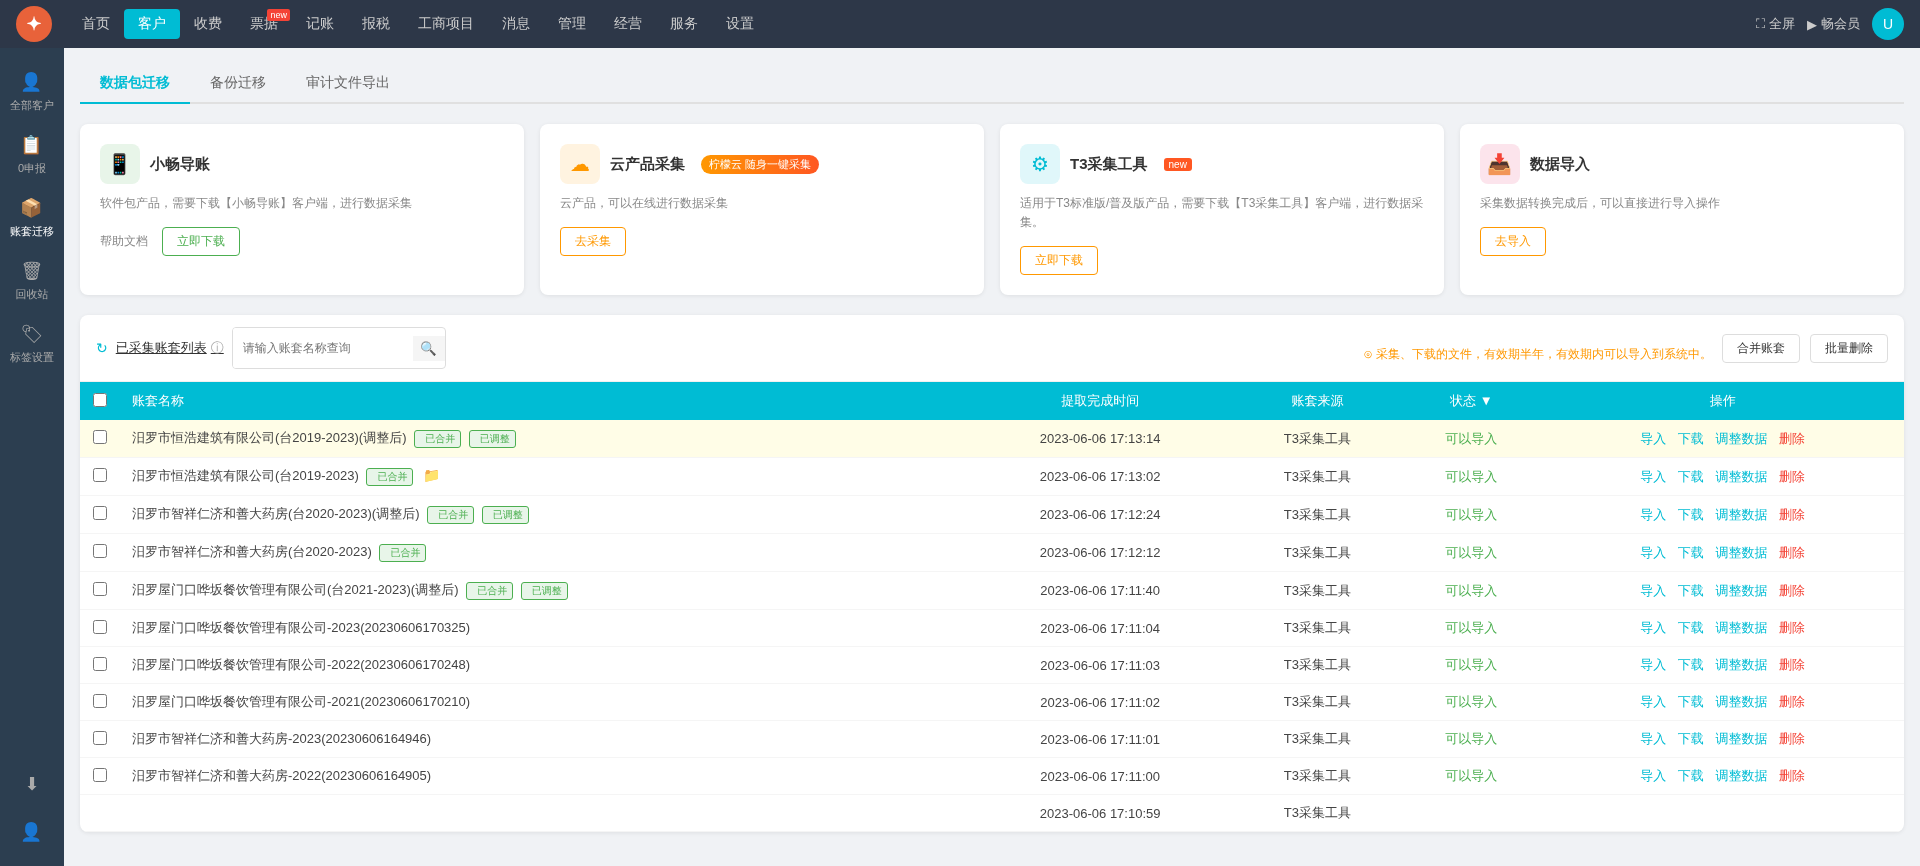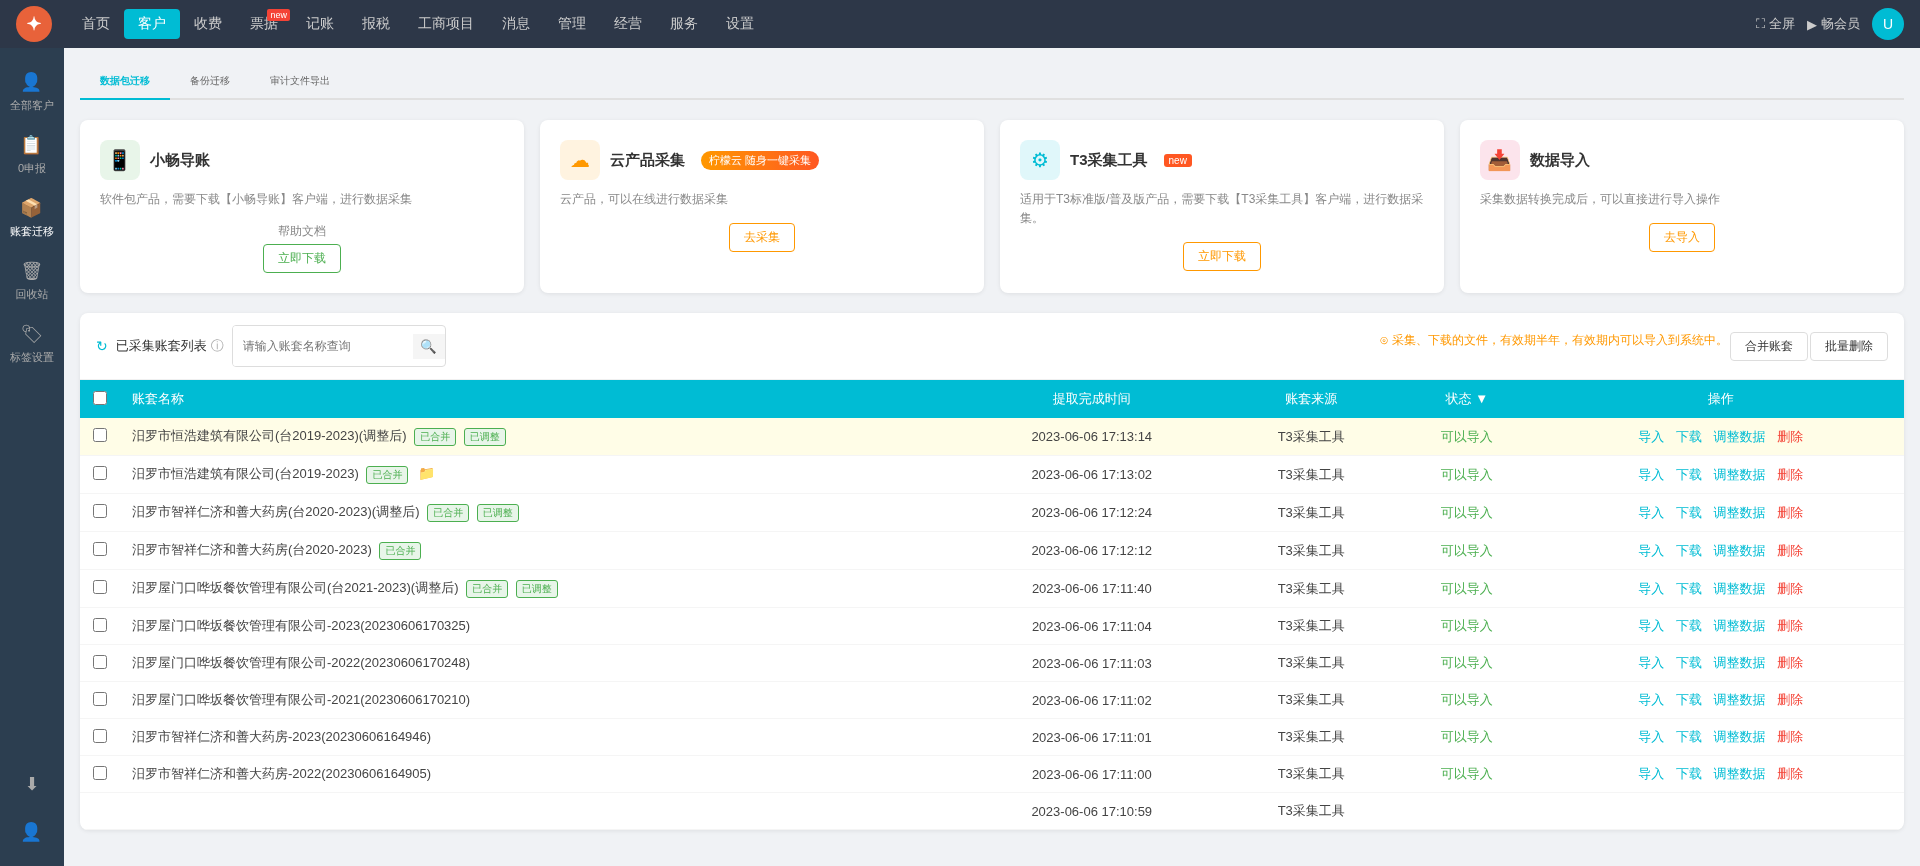--- a/index.html
+++ b/index.html
@@ -108,21 +108,21 @@
     
     .tabs {
       display: flex; gap: 0;
       border-bottom: 2px solid #e0e0e0;
       margin-bottom: 20px;
     }
     .tab {
       padding: 10px 20px;
       cursor: pointer;
       color: #666;
-      font-size: 10px;
+      font-size: 14px;
       border-bottom: 2px solid transparent;
       margin-bottom: -2px;
     }
     .tab.active {
       color: #00bcd4;
       border-bottom-color: #00bcd4;
       font-weight: bold;
     }
 
     
@@ -153,21 +153,21 @@
     .card-title {
       font-size: 15px; font-weight: bold; color: #333;
     }
     .card-badge {
       background: #ff5722; color: white; font-size: 10px; padding: 1px 5px; border-radius: 3px; margin-left: 6px;
     }
     .card-desc {
       color: #888; font-size: 12px; line-height: 1.6; margin-bottom: 14px;
     }
     .card-actions {
-      display: flex; gap: 4px; align-items: center; flex-direction: column;
+      display: flex; gap: 14px; align-items: center;
     }
     .btn-outline {
       border: 1px solid #ff9800;
       color: #ff9800;
       background: white;
       padding: 5px 14px;
       border-radius: 4px;
       cursor: pointer;
       font-size: 12px;
     }
@@ -187,25 +187,25 @@
       overflow: hidden;
     }
     .table-toolbar {
       display: flex; align-items: center; padding: 12px 16px; gap: 10px;
       border-bottom: 1px solid #f0f0f0;
     }
     .table-toolbar-left {
       display: flex; align-items: center; gap: 8px; flex: 1;
     }
     .table-toolbar-right {
-      display: flex; align-items: flex-start; gap: 2px;
+      display: flex; align-items: flex-end; gap: 10px;
     }
     .toolbar-label {
       font-size: 13px; color: #333; font-weight: 500;
-      display: flex; align-items: center; gap: 4px;
+      display: flex; align-items: center; gap: 4px; text-decoration: underline;
     }
     .search-input-wrap {
       display: flex; align-items: center;
       border: 1px solid #ddd; border-radius: 4px;
       overflow: hidden; background: white;
     }
     .search-input {
       border: none; outline: none; padding: 13px 10px; font-size: 12px; width: 180px;
     }
     .search-btn {
@@ -250,21 +250,21 @@
     .data-table tbody td:first-child { text-align: center; }
 
     .status-ok { color: #4caf50; }
     .action-link { color: #00bcd4; cursor: pointer; margin: 0 4px; }
     .action-delete { color: #f44336; cursor: pointer; margin: 0 4px; }
 
     .tag {
       display: inline-block; font-size: 10px; padding: 1px 5px;
       border-radius: 3px; margin-left: 4px;
     }
-    .tag-green { background: #e8f5e9; color: #4caf50; border: 1px solid #4caf50; }
+    .tag-green { background: #e8f5e9; color: #4caf50; border: 1px solid #4caf50; padding-left: 10px; }
 
     .refresh-icon { cursor: pointer; color: #00bcd4; font-size: 14px; }
     .help-icon { cursor: pointer; color: #aaa; font-size: 13px; }
 
     input[type=checkbox] { cursor: pointer; width: 14px; height: 14px; }
 
     .folder-icon { color: #aaa; margin-left: 6px; font-size: 14px; }
   </style>
 </head>
 <body>

